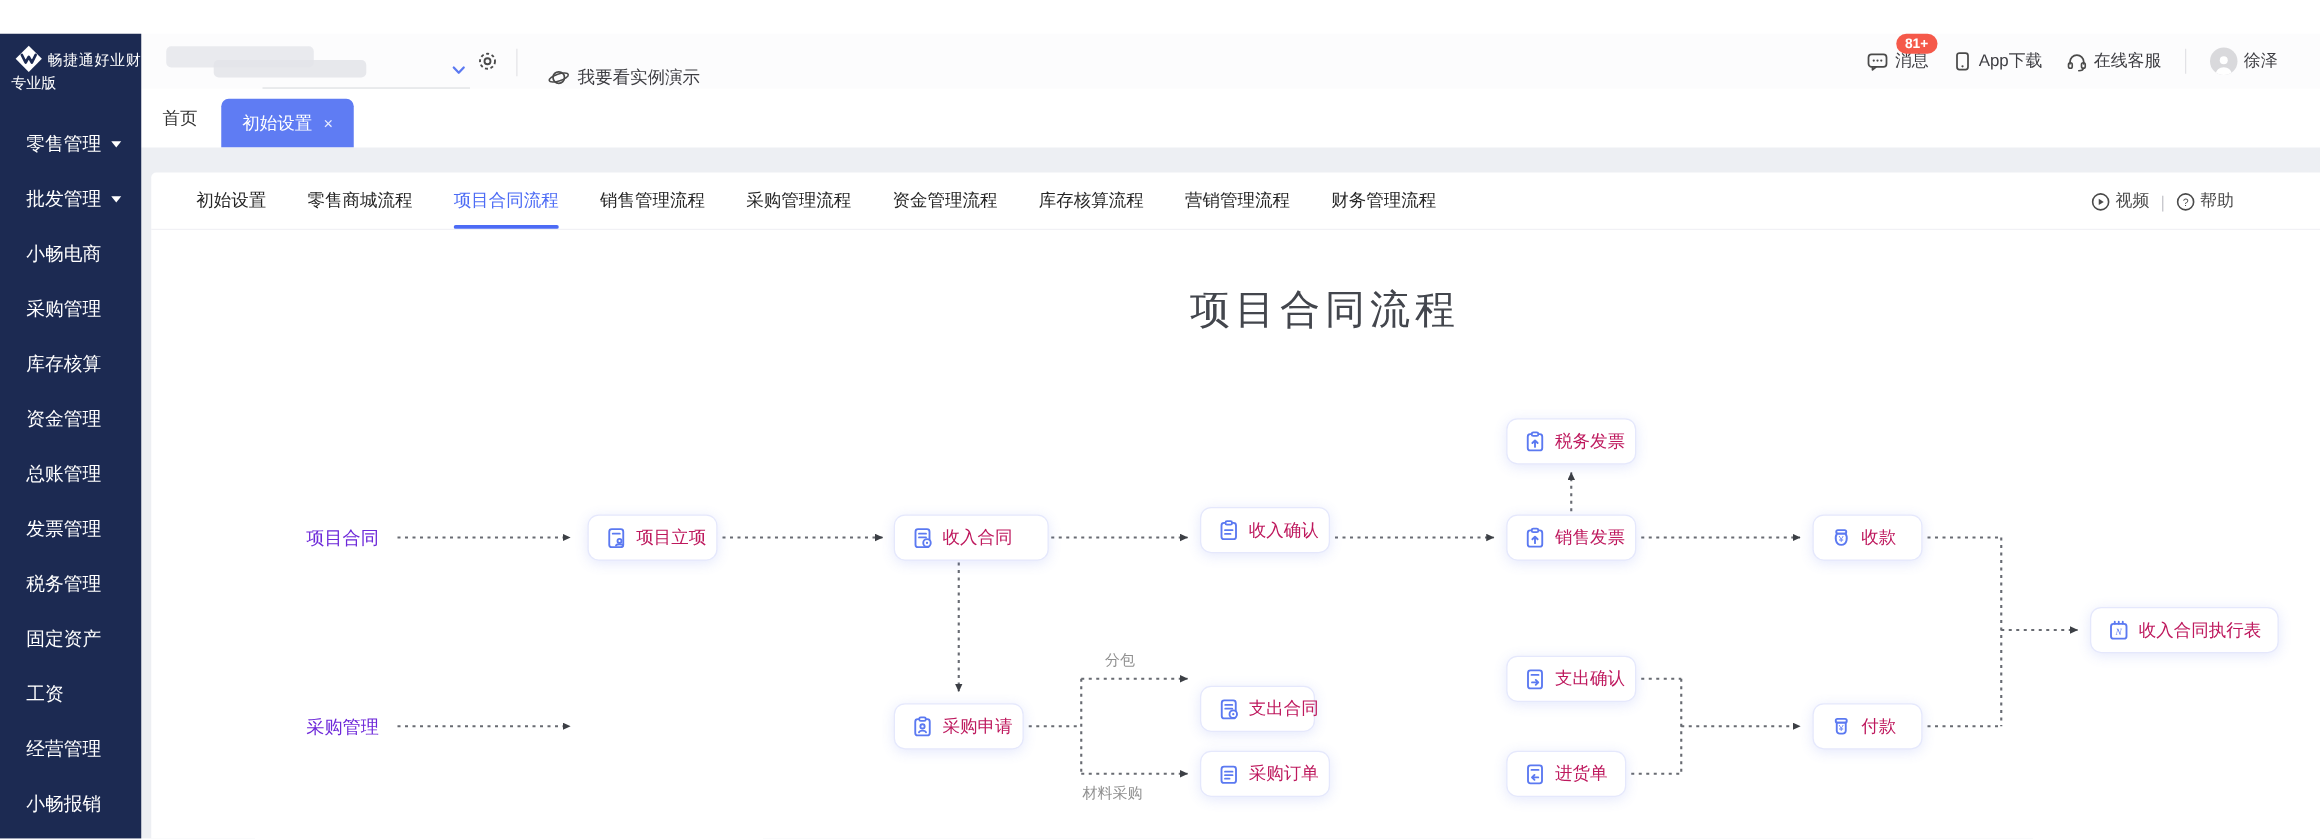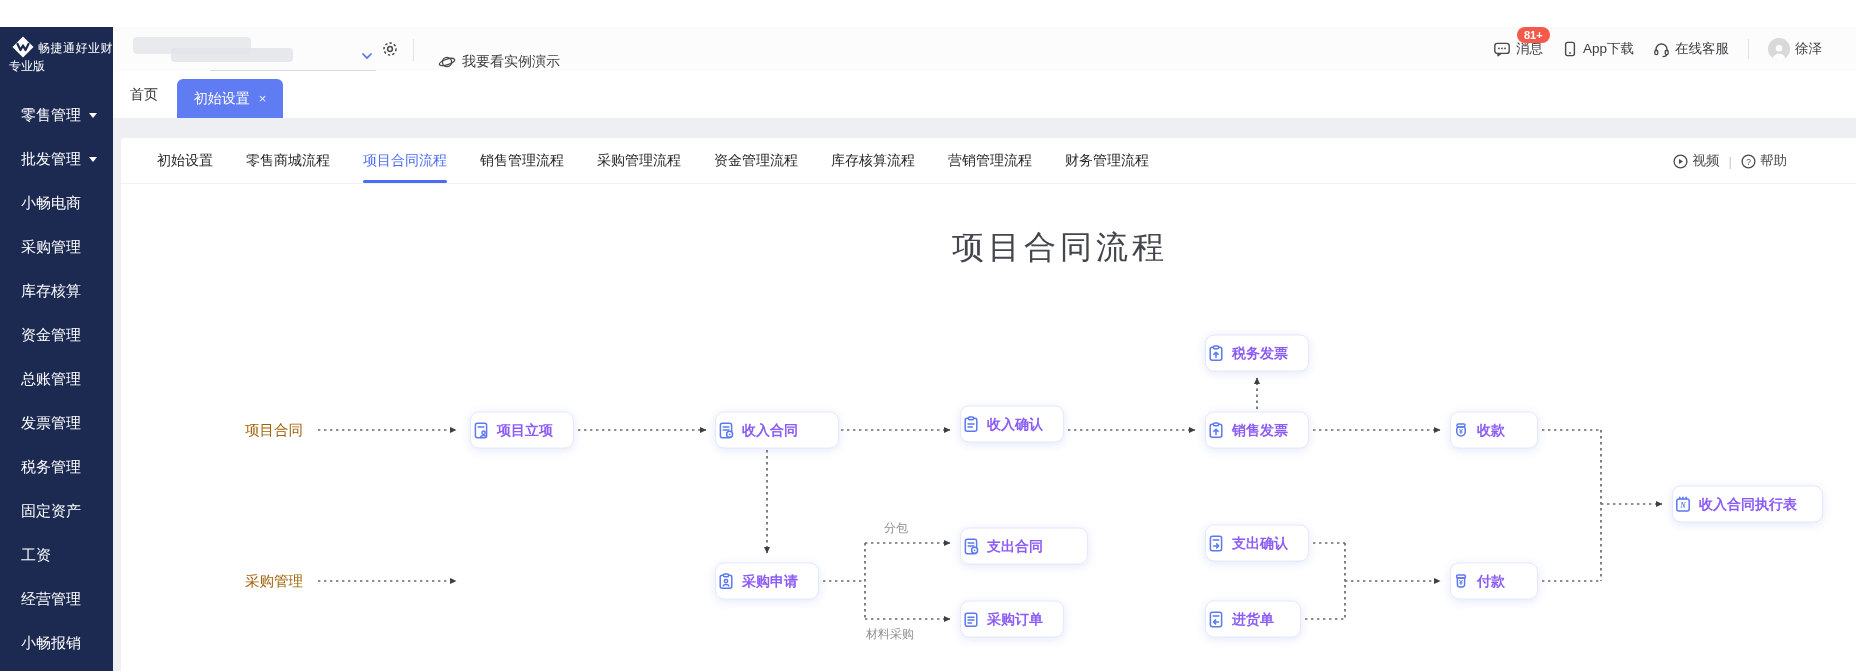--- a/index.html
+++ b/index.html
@@ -45,22 +45,22 @@
   .nav-tab.active{color:#4c6bf5;}
   .nav-tab.active::after{content:"";position:absolute;left:0;right:0;bottom:-13px;height:3px;background:#4c6bf5;border-radius:2px;}
   .nav-right{position:absolute;right:69px;top:0;height:46px;display:flex;align-items:center;gap:7px;font-size:13.5px;color:#4a4a4a;}
   .nav-right .sep{color:#c9c9ce;margin:0 2px;}
   .nav-right .lnk{display:flex;align-items:center;gap:4px;cursor:pointer;}
 
   .flow-title{position:absolute;left:930px;top:226px;width:260px;text-align:center;font-size:32px;letter-spacing:4px;color:#43464d;}
 
   
   .flow-svg{position:absolute;left:0;top:0;width:1856px;height:671px;pointer-events:none;z-index:2;}
-  .node{position:absolute;transform:translateY(-50%);height:37px;display:flex;align-items:center;gap:7px;padding:0 1px;background:#fff;border:1px solid #e5e8fc;border-radius:9px;box-shadow:0 2px 10px rgba(88,114,236,.16);font-size:14px;color:#8b5cf6;box-sizing:border-box;white-space:nowrap;z-index:3;cursor:pointer;font-weight:bold;}
-  .row-label{position:absolute;font-size:14.5px;color:#a16207;z-index:3;white-space:nowrap;}
+  .node{position:absolute;transform:translateY(-50%);height:37px;display:flex;align-items:center;gap:7px;padding:0 13px;background:#fff;border:1px solid #e5e8fc;border-radius:9px;box-shadow:0 2px 10px rgba(88,114,236,.16);font-size:14px;color:#be185d;box-sizing:border-box;white-space:nowrap;z-index:3;cursor:pointer;}
+  .row-label{position:absolute;font-size:14.5px;color:#6d28d9;z-index:3;white-space:nowrap;}
   .branch-label{position:absolute;font-size:12px;color:#909090;z-index:3;white-space:nowrap;}
   .nicon{flex:0 0 auto;display:flex;}
 </style>
 </head>
 <body>
 
 <div class="screen">
 
   <div class="sidebar">
     <div class="logo-block">
@@ -348,21 +348,21 @@
         <svg width="18" height="18" viewBox="0 0 18 18" stroke="#5b79f1" stroke-width="1.5" fill="none" stroke-linecap="round">
           <rect x="3.2" y="2.8" width="11.6" height="13" rx="2"></rect>
           <rect x="6.4" y="1.4" width="5.2" height="2.8" rx="1.2" fill="#fff"></rect>
           <circle cx="9" cy="8.6" r="1.7"></circle>
           <path d="M6.2 13.4 c.4-1.9 5.2-1.9 5.6 0"></path>
         </svg>
       </span>
     <span>采购申请</span>
   </div>
 
-  <div class="node" style="left:960px;top:546px;width:128px;">
+  <div class="node" style="left:960px;top:567px;width:92px;">
     <span class="nicon">
         <svg width="18" height="18" viewBox="0 0 18 18" stroke="#5b79f1" stroke-width="1.5" fill="none" stroke-linecap="round">
           <rect x="3.4" y="1.8" width="11.2" height="14.4" rx="2"></rect>
           <line x1="6.2" y1="5.4" x2="11.8" y2="5.4"></line>
           <line x1="6.2" y1="8.4" x2="11.8" y2="8.4"></line>
           <circle cx="12.6" cy="12.8" r="3" fill="#fff"></circle>
           <circle cx="12.6" cy="12.8" r=".9" fill="#5b79f1" stroke="none"></circle>
         </svg>
       </span>
     <span>支出合同</span>

